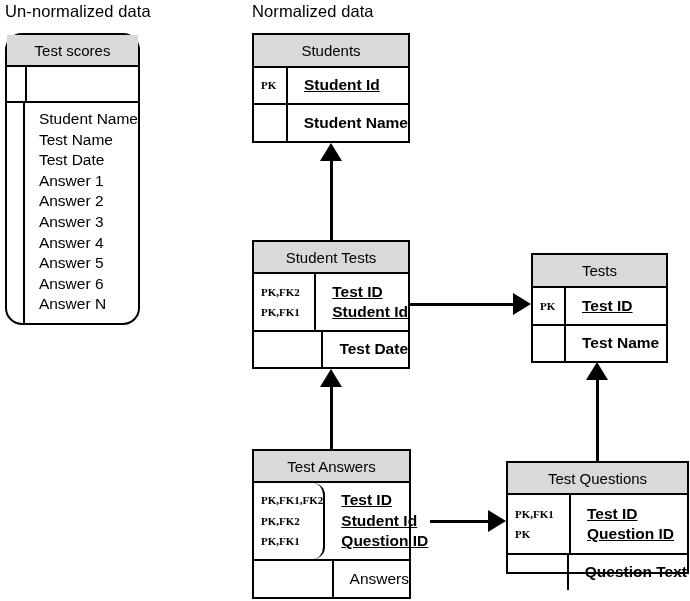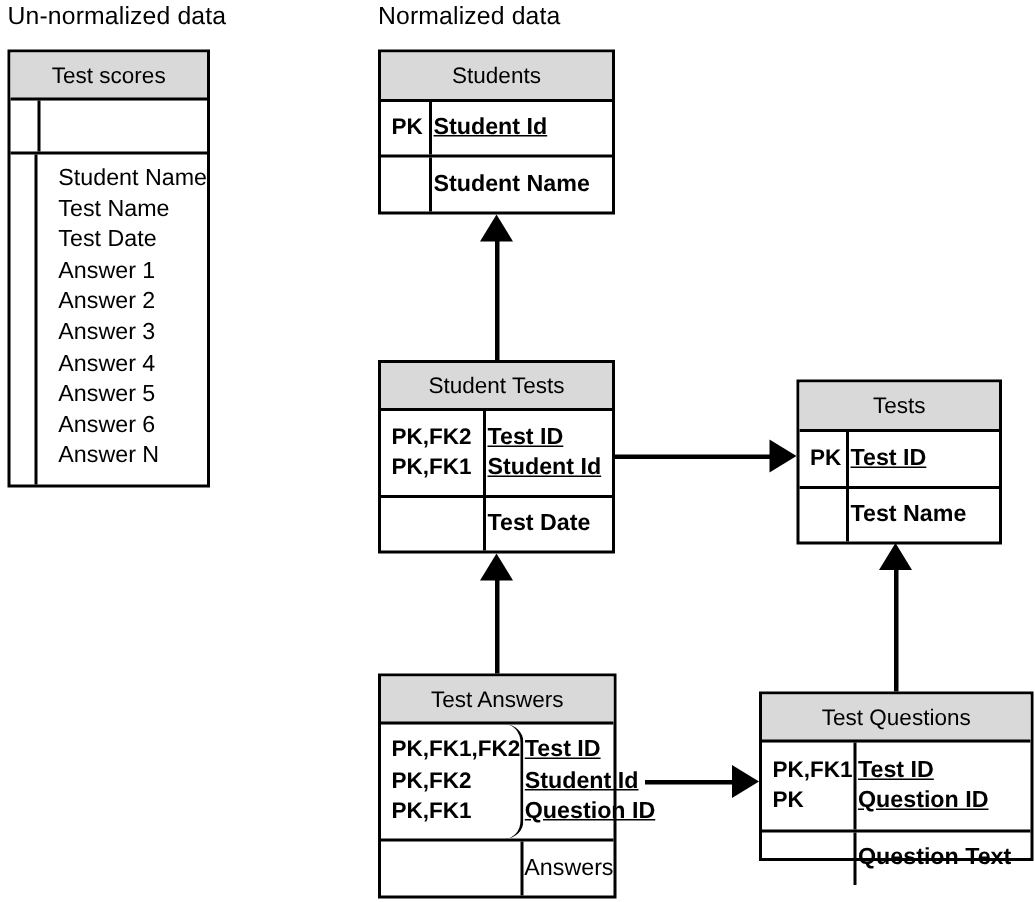--- a/index.html
+++ b/index.html
@@ -57,27 +57,28 @@
     flex-direction: column;
     justify-content: center;
     padding: 4px 0 4px 7px;
   }
   .ent-fieldcol {
     box-sizing: border-box;
     flex: 1 1 auto;
     display: flex;
     flex-direction: column;
     justify-content: center;
-    padding: 4px 0 4px 1px;
+    padding: 4px 0 4px 16px;
   }
   .keytext {
-    font-size: 15px;
+    font-size: 11px;
     font-weight: bold;
     line-height: 20.5px;
     white-space: nowrap;
+    font-family: Liberation Serif, serif;
   }
   .fieldtext {
     font-size: 15.5px;
     font-weight: bold;
     line-height: 20.5px;
     white-space: nowrap;
   }
   .fieldtext.pk {
     text-decoration: underline;
   }
@@ -145,21 +146,21 @@
     border-left: 18px solid #000;
   }
 </style>
 </head>
 <body>
 
 <div class="section-title" style="left:5px; top:2px;">Un-normalized data</div>
 
 <div class="section-title" style="left:252px; top:2px;">Normalized data</div>
 
-<div class="entity" style="left:5px; top:33px; width:135px; height:292px;">
+<div class="entity" style="left:5px; top:33px; width:135px; height:292px;border-radius:17px;">
   <div class="unnorm-header" style="height:32px;">Test scores</div>
   <div class="unnorm-row divided" style="height:36px;">
     <div class="unnorm-keycol"></div>
     <div class="unnorm-fieldcol"></div>
   </div>
   <div class="unnorm-row" style="height:220px;">
     <div class="unnorm-keycol"></div>
     <div class="unnorm-fieldcol">
       <div class="fl">Student Name</div>
       <div class="fl">Test Name</div>

